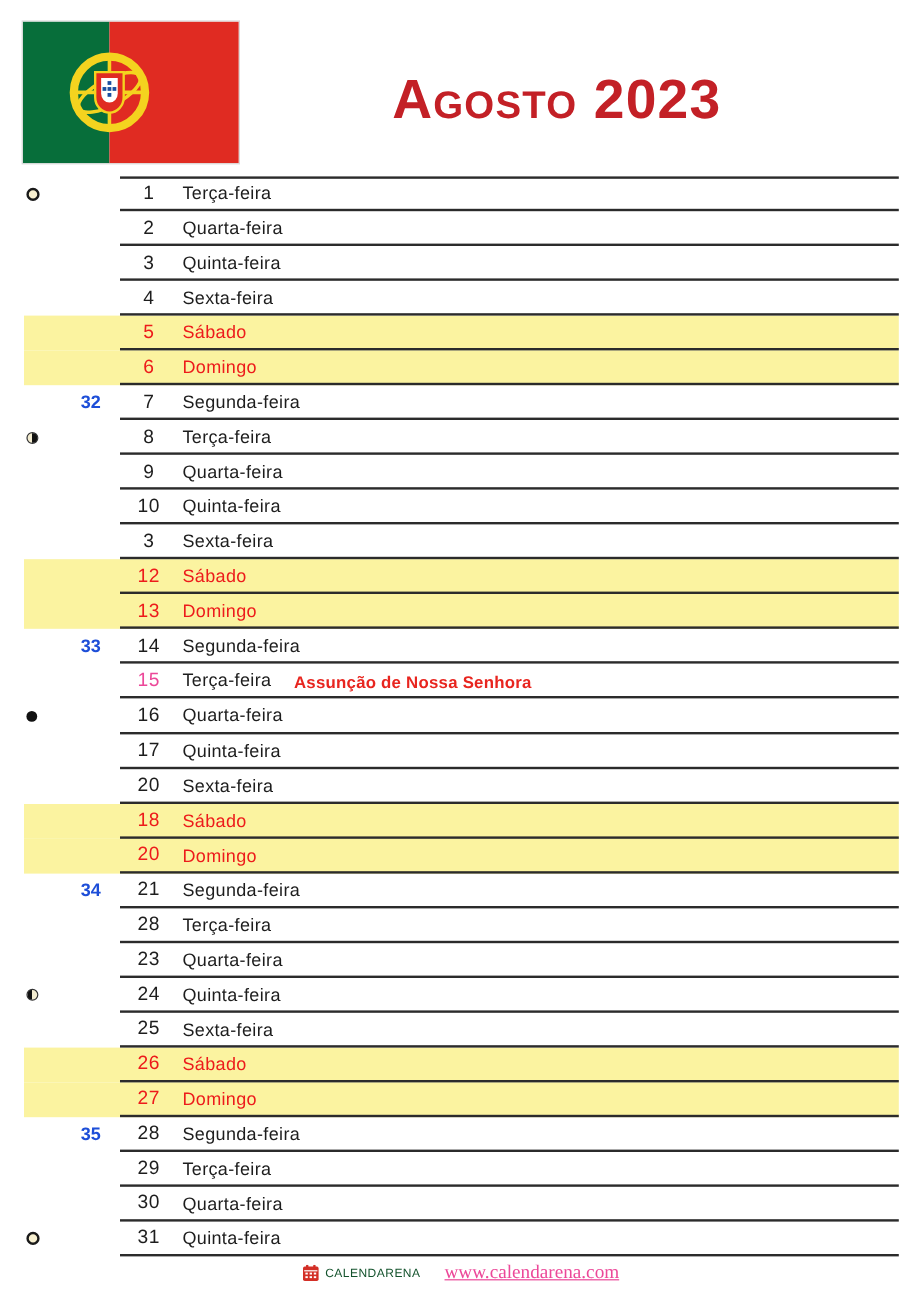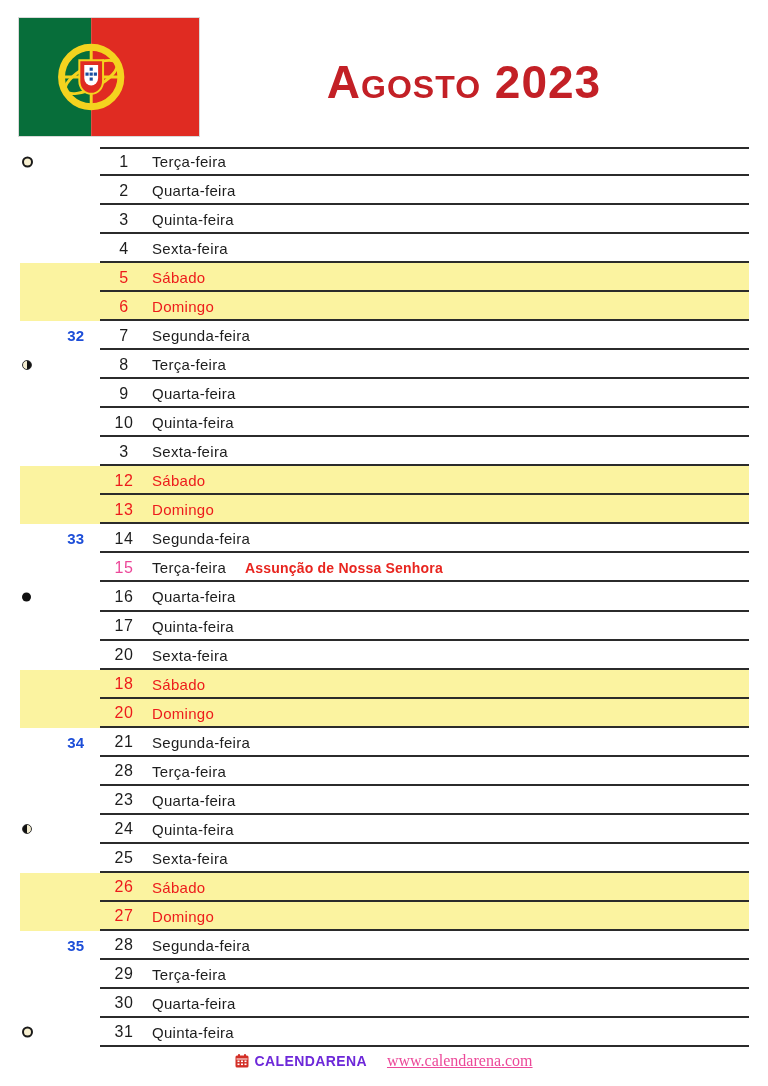--- a/index.html
+++ b/index.html
@@ -56,21 +56,21 @@
   .last-quarter-moon{width:10px;height:10px;border:1px solid #333;
     background:linear-gradient(90deg,#f3ecd0 50%,#111 50%);}
   .first-quarter-moon{width:10px;height:10px;border:1px solid #333;
     background:linear-gradient(90deg,#111 50%,#f3ecd0 50%);}
   
   .footer{
     position:absolute;left:0;right:0;top:1049px;height:24px;
     display:flex;align-items:center;justify-content:center;gap:20px;
   }
   .brand-group{display:flex;align-items:center;gap:5px;}
-  .brand-name{font-size:14px;font-weight:bold;color:#6d28d9;letter-spacing:0.4px;}
+  .brand-name{font-size:10px;font-weight:normal;color:#14532d;letter-spacing:0.4px;}
   .site-link{
     font-family:"Liberation Serif",serif;font-size:16px;color:#ec4899;
     text-decoration:underline;cursor:pointer;
   }
 </style>
 </head>
 <body>
 
 <div class="page">
 

